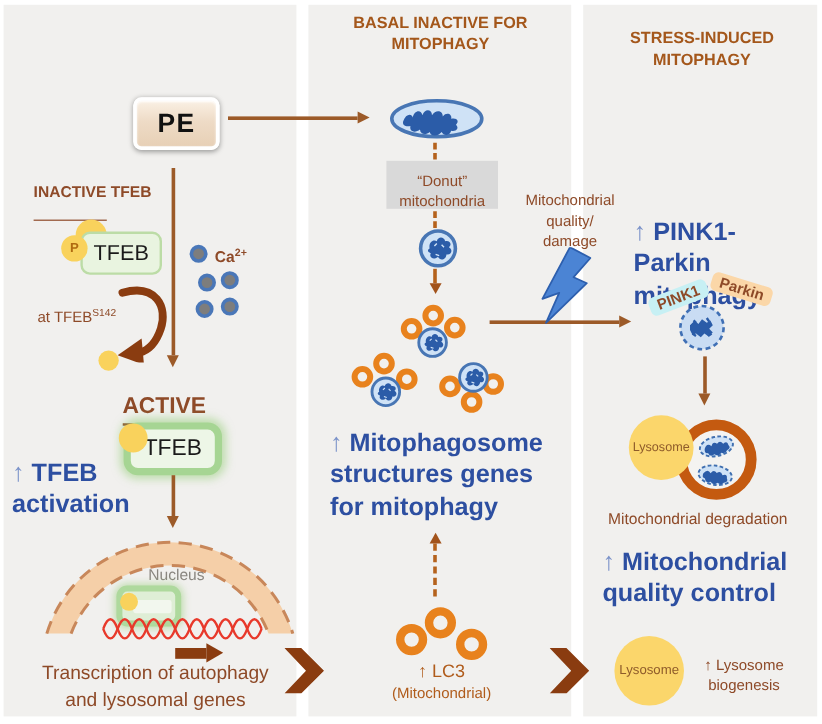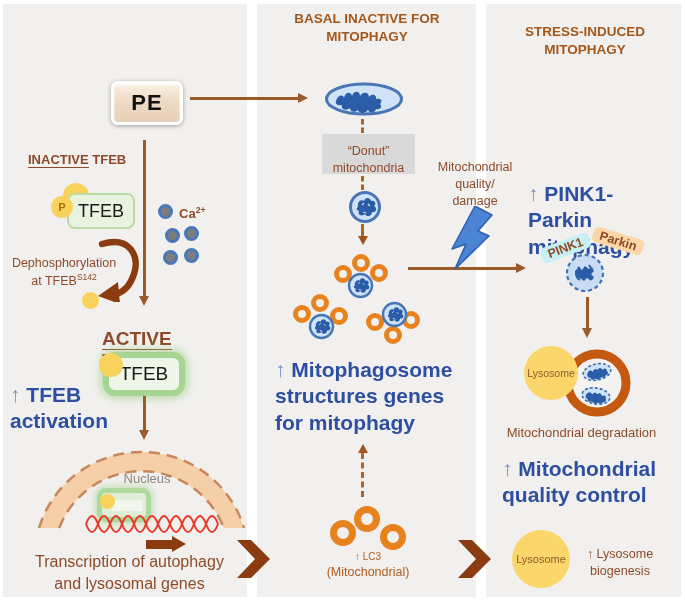--- a/index.html
+++ b/index.html
@@ -20,21 +20,21 @@
   .ah-d2{border-left:5px solid transparent;border-right:5px solid transparent;border-top:9px solid #a2531b;}
   .ah-u2{border-left:5px solid transparent;border-right:5px solid transparent;border-bottom:9px solid #a2531b;}
   .dot-y{position:absolute;background:#f9d25c;border-radius:50%;}
   .ring{position:absolute;width:18px;height:18px;border:5px solid #e8821d;border-radius:50%;box-sizing:border-box;}
   .ring-lg{position:absolute;width:26px;height:26px;border:7px solid #e8821d;border-radius:50%;box-sizing:border-box;}
   .ca-dot{position:absolute;width:9px;height:9px;border-radius:50%;background:#7d7d7d;border:3px solid #4a77b8;}
   .greenbox{position:absolute;background:#e9f4e0;border:2px solid #bcdca6;border-radius:8px;
             display:flex;align-items:center;justify-content:center;color:#1a1a1a;}
   .tag{position:absolute;font-size:12.5px;font-weight:600;color:#8e4a28;padding:1px 7px;border-radius:5px;z-index:4;}
   .cap{line-height:1.35;text-align:center;}
-  .u{border-bottom:1.6px solid currentColor;padding-bottom:0px;margin-top:38px;}
+  .u{border-bottom:1.6px solid currentColor;padding-bottom:16px;margin-top:38px;}
   .lyso{position:absolute;background:#fbd66b;border-radius:50%;display:flex;align-items:center;justify-content:center;
         color:#8e5b2a;z-index:3;}
   sup{font-size:68%;}
 </style>
 </head>
 <body>
 
 <div id="fig">
 
   <svg width="0" height="0" style="position:absolute">
@@ -80,21 +80,20 @@
   <div class="abs brown" style="left:179px;top:205px;font-size:13px;font-weight:bold;">
     <span>Ca</span><sup>2+</sup>
   </div>
   <div class="ca-dot" style="left:158px;top:204px;"></div>
   <div class="ca-dot" style="left:165px;top:228px;"></div>
   <div class="ca-dot" style="left:184px;top:226px;"></div>
   <div class="ca-dot" style="left:163px;top:250px;"></div>
   <div class="ca-dot" style="left:184px;top:248px;"></div>
 
   <div class="abs brown cap" style="left:5px;top:255px;width:118px;font-size:12.5px;">
-    <div>Dephosphorylation</div>
     <div>
       <span>at TFEB</span><sup>S142</sup>
     </div>
   </div>
 
   <svg class="abs" style="left:96px;top:234px;" width="50" height="68" viewBox="0 0 50 68">
     <path d="M6 10 C34 2 44 22 38 40 C34 52 28 58 20 60" stroke="#8a3c10" stroke-width="6.5" fill="none" stroke-linecap="round"></path>
     <polygon points="22,48 2,62 24,70" fill="#8a3c10"></polygon>
   </svg>
   <div class="dot-y" style="left:82px;top:292px;width:17px;height:17px;"></div>
@@ -198,21 +197,21 @@
   </div>
 
   <div class="ah ah-u2" style="left:358px;top:444px;"></div>
   <div class="dash-v" style="left:361px;top:453px;height:44px;"></div>
 
   <div class="ring-lg" style="left:354px;top:506px;"></div>
   <div class="ring-lg" style="left:330px;top:520px;"></div>
   <div class="ring-lg" style="left:380px;top:524px;"></div>
 
   <div class="abs cap" style="left:303px;top:550px;width:130px;color:#b05c1c;font-size:12.5px;">
-    <div style="font-size:10px;">↑ LC3</div>
+    <div style="font-size:15px;">↑ LC3</div>
     <div>(Mitochondrial)</div>
   </div>
 
   <div class="abs hdr" style="left:490px;top:10px;width:190px;margin-top:13px;">STRESS-INDUCED MITOPHAGY</div>
 
   <div class="abs brown cap" style="left:425px;top:159px;width:100px;font-size:12.5px;z-index:3;">
     <div>Mitochondrial</div>
     <div>quality/</div>
     <div>damage</div>
   </div>

